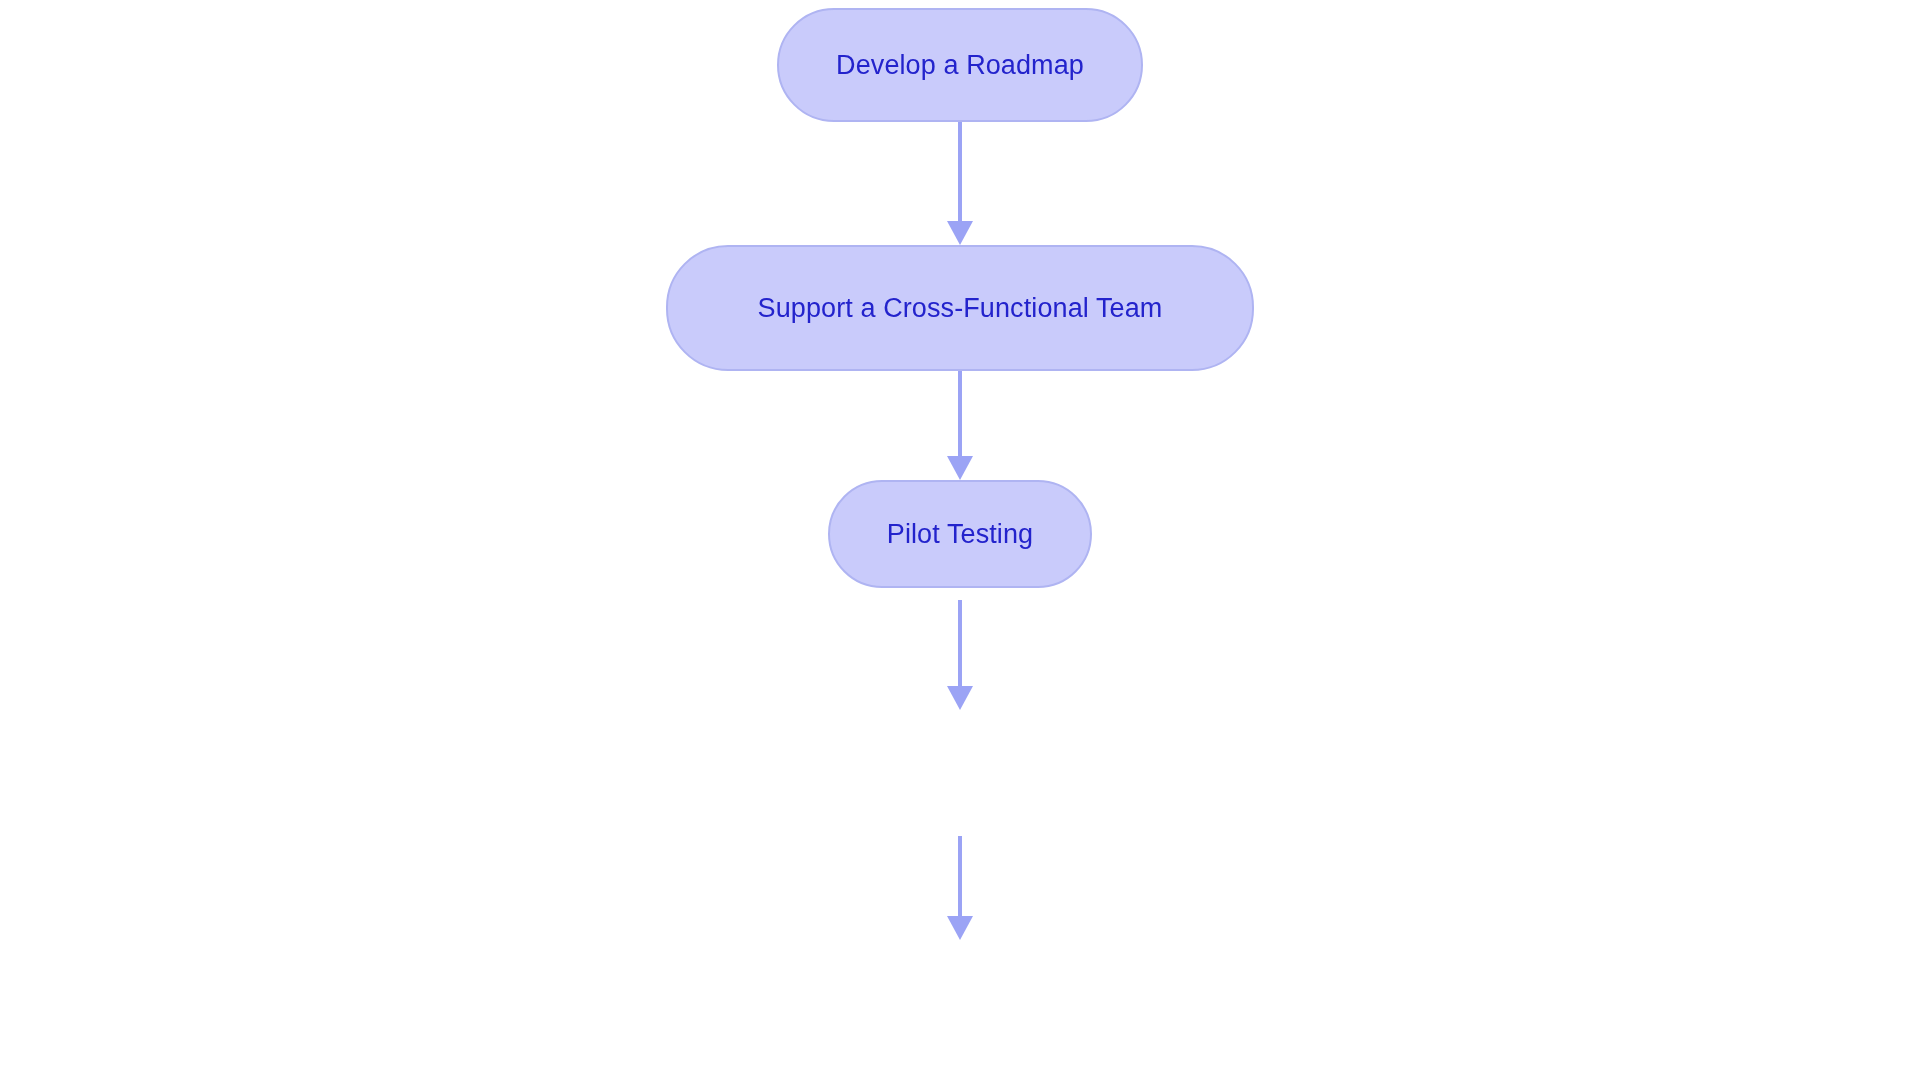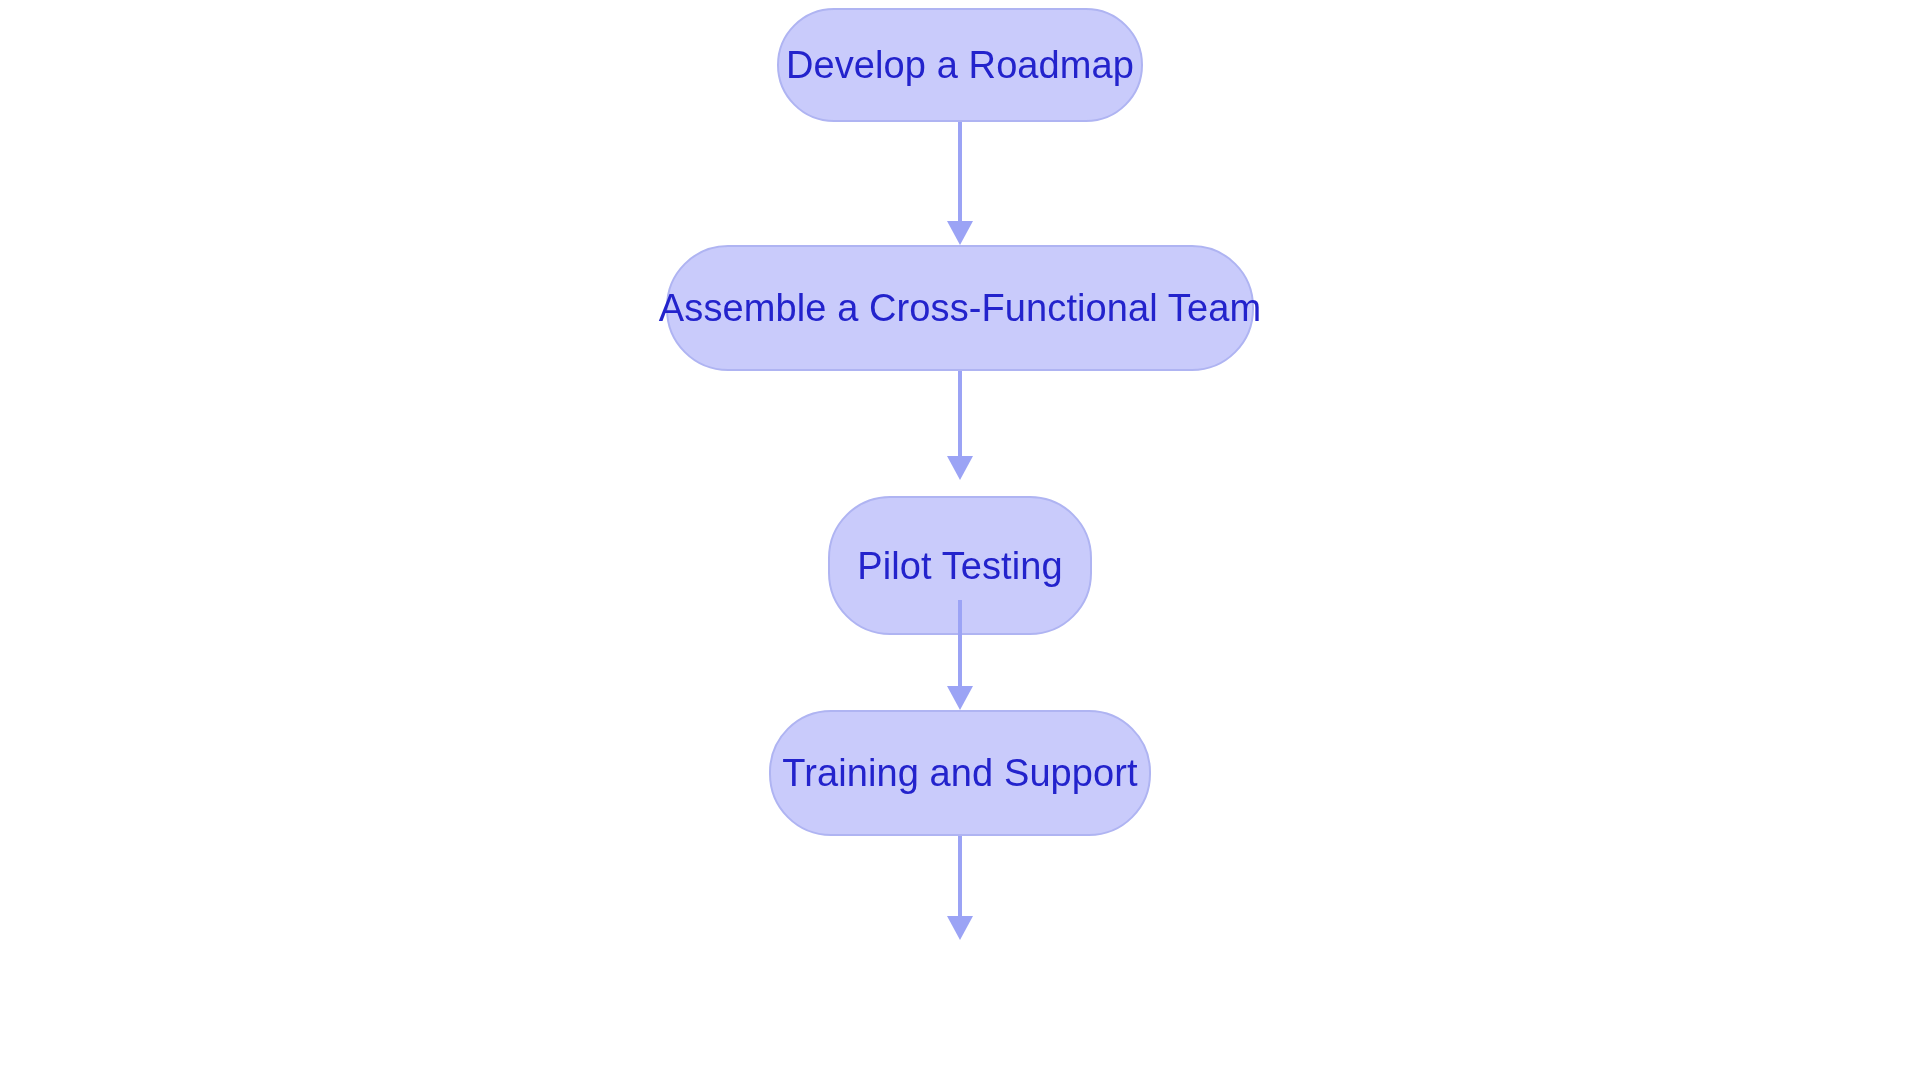--- a/index.html
+++ b/index.html
@@ -32,32 +32,32 @@
     align-items: center;
     justify-content: center;
     background: #c9cbfb;
     border: 2px solid #afb4f2;
     border-radius: 62px;
     white-space: nowrap;
   }
   .flow-node-label {
     color: #2323cc;
     font-family: "Liberation Sans", sans-serif;
-    font-size: 38px;
+    font-size: 27px;
     font-weight: 400;
     letter-spacing: 0.1px;
     line-height: 1;
     text-align: center;
     user-select: none;
   }
 
   
   #node-0 { top: 8px;    width: 366px; height: 114px; }
   #node-1 { top: 245px;  width: 588px; height: 126px; }
-  #node-2 { top: 496px;  width: 264px; height: 139px; }
+  #node-2 { top: 480px;  width: 264px; height: 108px; }
   #node-3 { top: 710px;  width: 382px; height: 126px; }
   #node-4 { top: 940px;  width: 330px; height: 122px; }
 
   
   .flow-edge {
     position: absolute;
     left: 50%;
     transform: translateX(-50%);
     width: 30px;
   }
@@ -98,40 +98,37 @@
   <div class="flow-node" id="node-0">
     <span class="flow-node-label">Develop a Roadmap</span>
   </div>
 
   <div class="flow-edge" id="edge-0">
     <div class="flow-edge-line"></div>
     <div class="flow-edge-head"></div>
   </div>
 
   <div class="flow-node" id="node-1">
-    <span class="flow-node-label">Assemble a Cross-Functional Team</span>
+    <span class="flow-node-label">Support a Cross-Functional Team</span>
   </div>
 
   <div class="flow-edge" id="edge-1">
     <div class="flow-edge-line"></div>
     <div class="flow-edge-head"></div>
   </div>
 
   <div class="flow-node" id="node-2">
     <span class="flow-node-label">Pilot Testing</span>
   </div>
 
   <div class="flow-edge" id="edge-2">
     <div class="flow-edge-line"></div>
     <div class="flow-edge-head"></div>
   </div>
 
-  <div class="flow-node" id="node-3">
-    <span class="flow-node-label">Training and Support</span>
-  </div>
 
   <div class="flow-edge" id="edge-3">
     <div class="flow-edge-line"></div>
     <div class="flow-edge-head"></div>
   </div>
 
 
 </div>
 
 </body></html>

